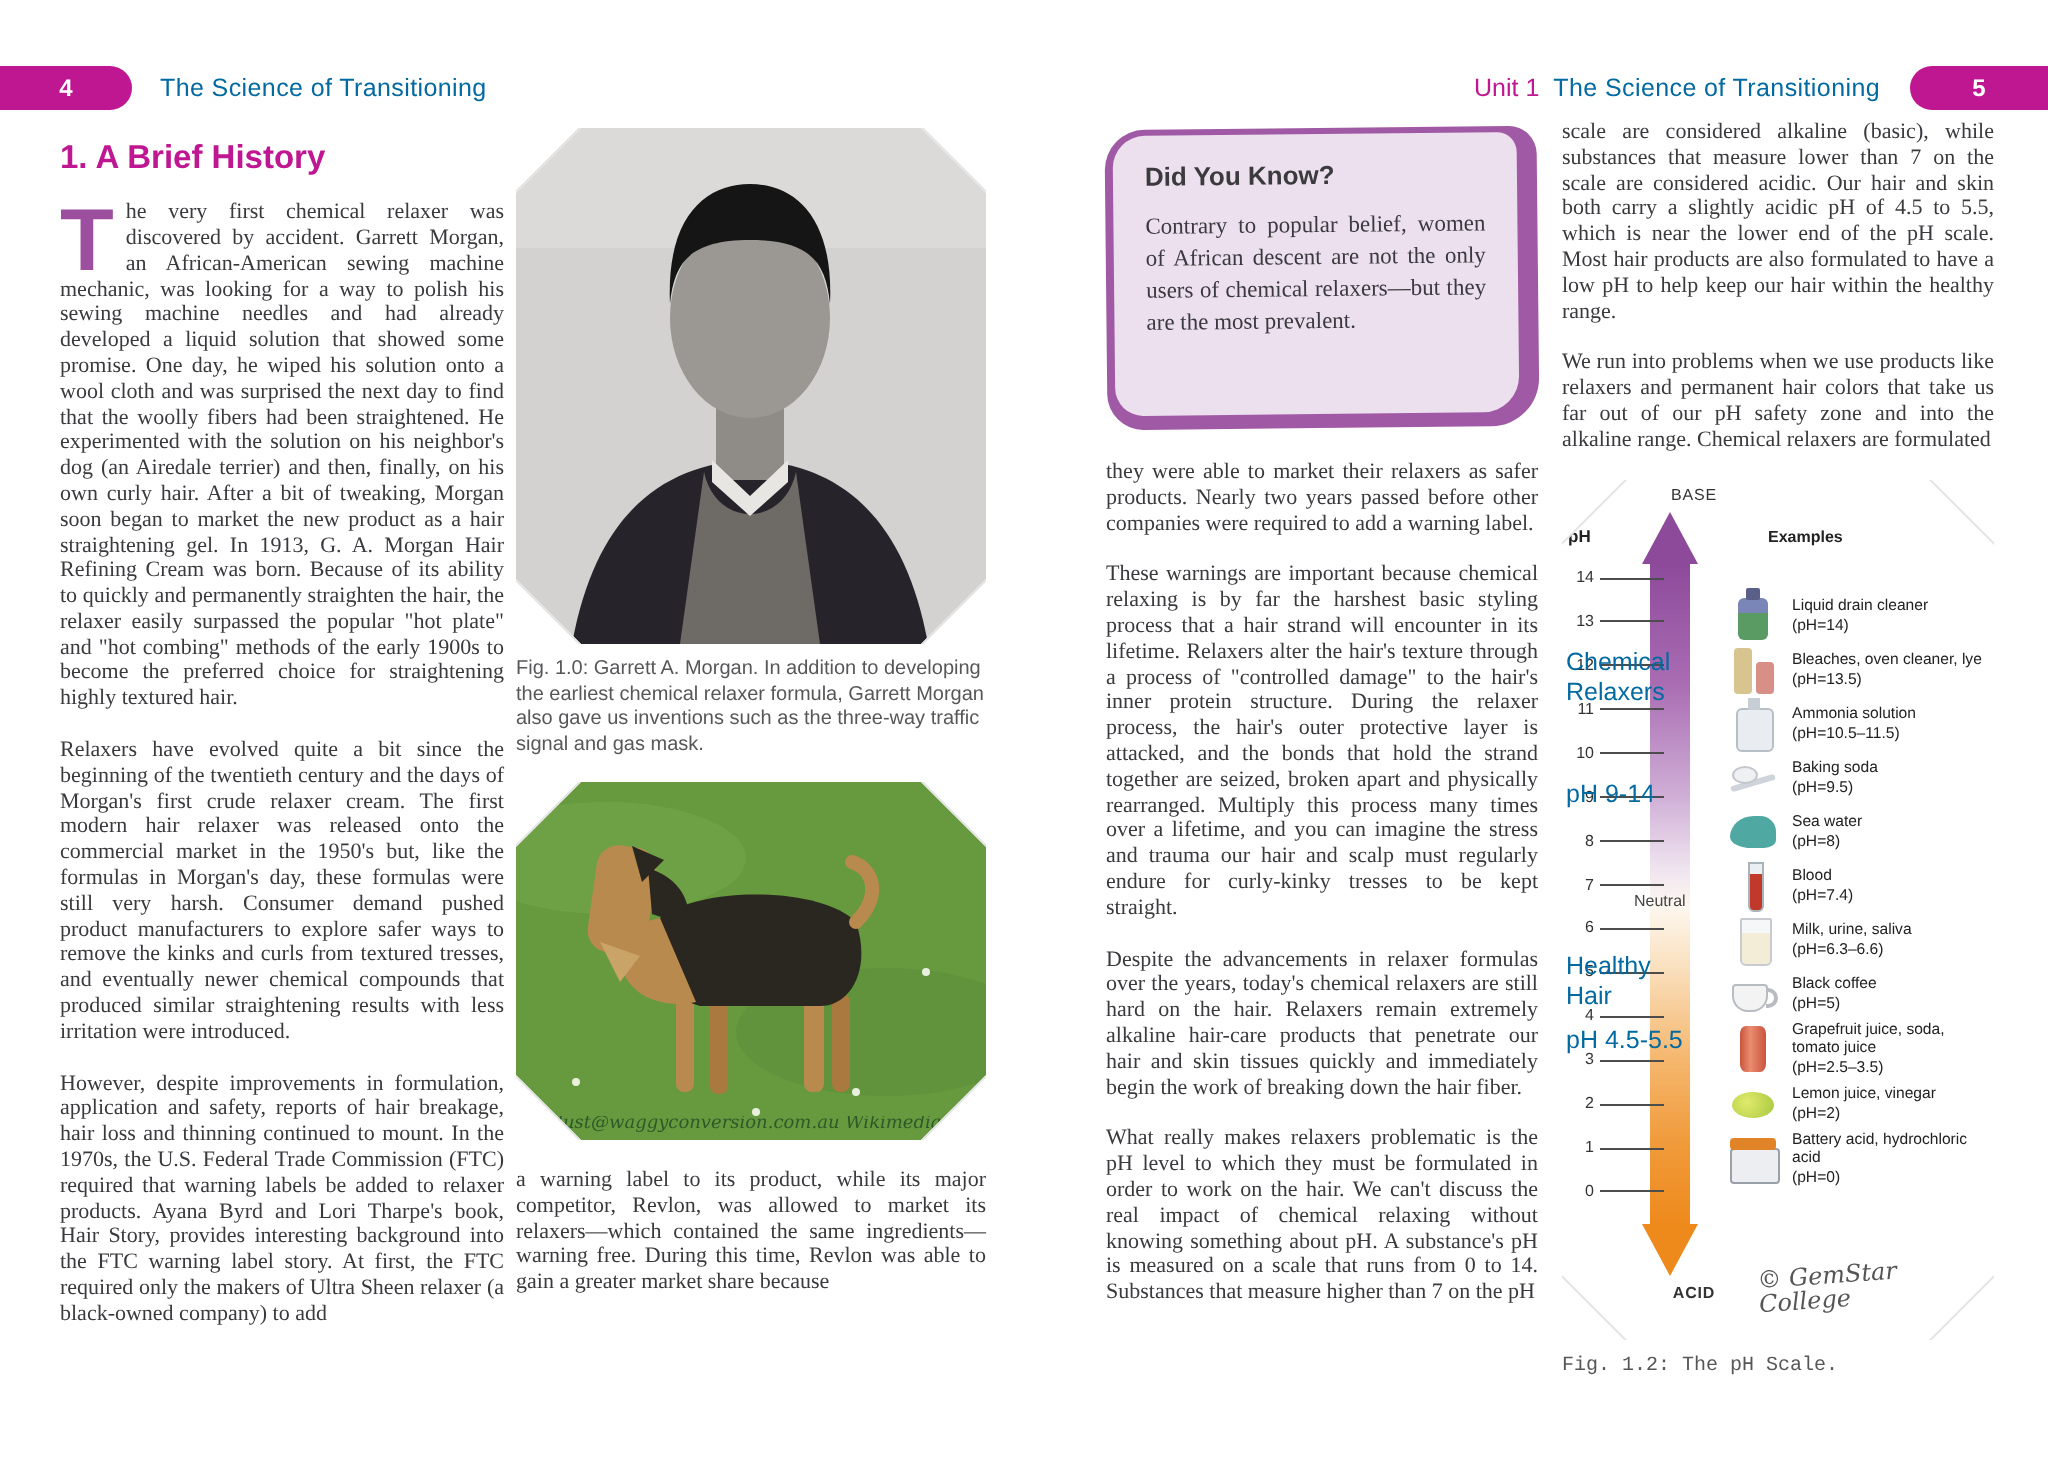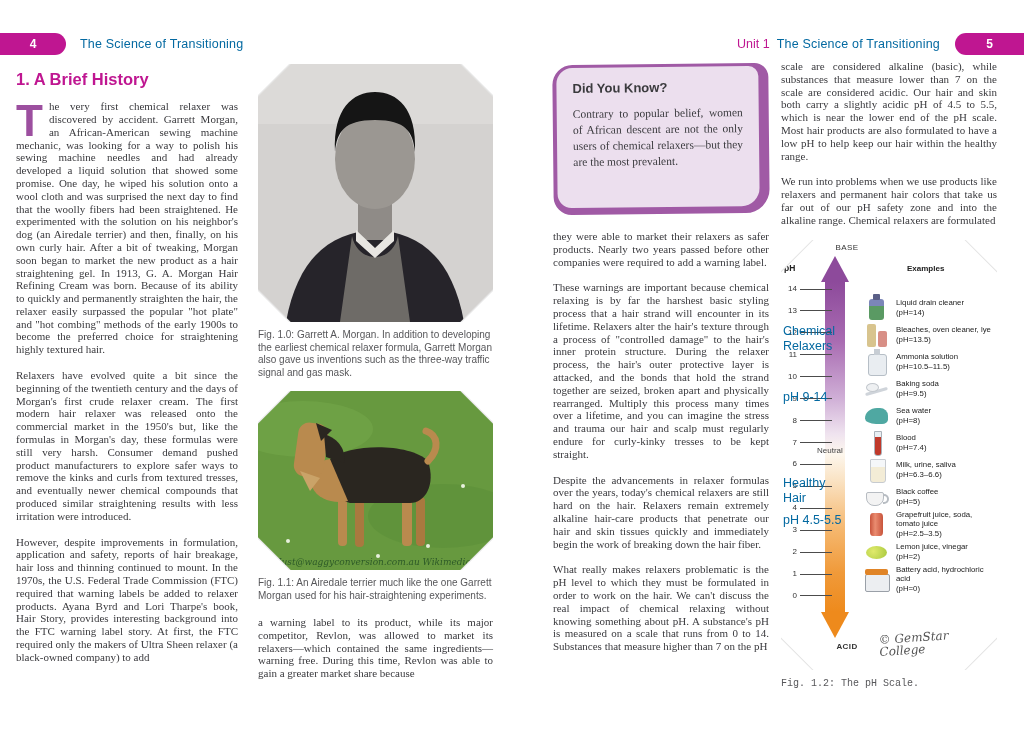--- a/index.html
+++ b/index.html
@@ -7,21 +7,21 @@
   
   .pill{position:absolute;top:33px;height:22px;background:#bf1691;color:#fff;font:600 12px/22px "Liberation Sans",sans-serif;text-align:center;z-index:5;}
   .pill-left{left:0;width:66px;border-radius:0 11px 11px 0;}
   .pill-right{right:0;width:69px;border-radius:11px 0 0 11px;}
   .head-title{font:400 12.5px/22px "Liberation Sans",sans-serif;color:#0369a1;letter-spacing:.2px;}
   .lefthead{position:absolute;left:80px;top:33px;}
   .righthead{position:absolute;right:84px;top:33px;display:flex;gap:7px;}
   .unit{font:400 12.5px/22px "Liberation Sans",sans-serif;color:#bf1691;}
   
   .col{position:absolute;top:60px;}
-  .col1{left:16px;width:222px;top:70px;}
+  .col1{left:30px;width:222px;top:70px;}
   .col2{left:258px;width:235px;top:64px;}
   .col3{left:553px;width:216px;top:64px;}
   .col4{left:781px;width:216px;top:60px;}
   h1{font:700 16.5px/1.1 "Liberation Sans",sans-serif;color:#bf1691;margin:0 0 12px 0;}
   h2{font:700 14.5px/1.15 "Liberation Sans",sans-serif;color:#bf1691;margin:16px 0 9px 0;}
   p.body{font:400 11px/12.8px "Liberation Serif",serif;color:#3a3a3e;text-align:justify;margin:0 0 13px 0;}
   .dropcap{float:left;font:700 44px/35px "Liberation Sans",sans-serif;color:#9c4f9f;margin:3px 6px 0 0;}
   .caption{font:400 10px/12.5px "Liberation Sans",sans-serif;color:#57575a;margin:7px 0 12px 0;}
   
   .photo{position:relative;width:235px;overflow:hidden;background:#ddd;}
@@ -48,21 +48,21 @@
   .a-shaft{width:20px;margin-left:4px;height:330px;background:linear-gradient(180deg,#8d4a9b 0%,#a96cb2 18%,#cfaed6 35%,#efe3ef 46%,#fdf7ee 52%,#fae3c4 60%,#f5b76e 75%,#f09a3a 88%,#ee8a1c 100%);}
   .a-down{width:0;height:0;border-left:14px solid transparent;border-right:14px solid transparent;border-top:26px solid #ee8a1c;}
   .ticks{position:absolute;left:3px;top:45px;height:316px;width:48px;display:flex;flex-direction:column;justify-content:space-between;}
   .tick{display:flex;align-items:center;height:9px;}
   .tick-num{width:13px;text-align:right;font:400 8px/1 "Liberation Sans",sans-serif;color:#333;margin-right:3px;}
   .tick-line{flex:1;height:1px;background:#4c4c4c;}
   .zone{position:absolute;left:2px;width:102px;text-align:left;font:400 12.5px/1.25 "Liberation Sans",sans-serif;color:#0369a1;}
   .zone-chem{top:84px;} .zone-chem-range{top:150px;}
   .zone-healthy{top:236px;} .zone-healthy-range{top:273px;}
   .neutral{position:absolute;left:36px;top:207px;font:400 8px/1 "Liberation Sans",sans-serif;color:#444;}
-  .ex-header{position:absolute;left:126px;top:25px;font:700 8px/1 "Liberation Sans",sans-serif;color:#222;}
+  .ex-header{position:absolute;left:103px;top:25px;font:700 8px/1 "Liberation Sans",sans-serif;color:#222;}
   .ex-list{position:absolute;left:84px;top:36px;height:336px;width:130px;display:flex;flex-direction:column;justify-content:center;}
   .ex-item{display:flex;align-items:center;}
   .ex-text{font:400 7.8px/1.2 "Liberation Sans",sans-serif;color:#222;}
   .signature{position:absolute;left:98px;top:390px;font:italic 12px/1 "DejaVu Serif",serif;color:#555;transform:rotate(-4deg);}
   
   .ex-icon{width:24px;height:27px;position:relative;flex:0 0 24px;margin-right:7px;}
   .ex-icon::before,.ex-icon::after{content:"";position:absolute;}
   .drain-cleaner::before{left:4px;top:5px;width:15px;height:21px;background:linear-gradient(#7b86b8 35%,#5a9a63 35%);border-radius:3px;}
   .drain-cleaner::after{left:8px;top:0;width:7px;height:6px;background:#5a5f87;border-radius:1px;}
   .bleach::before{left:2px;top:3px;width:9px;height:23px;background:#d8c48e;border-radius:2px;}
@@ -140,21 +140,20 @@
       <path d="M58 32 L74 39 L63 50 Z" fill="#2a2620"></path>
       <path d="M66 43 C82 48 88 60 86 72 L68 66 Z" fill="#2a2620"></path>
       <path d="M170 70 C182 58 180 44 168 40" stroke="#b98a4e" stroke-width="7" fill="none" stroke-linecap="round"></path>
     </svg>
     <span class="watermark">© Just@waggyconversion.com.au Wikimedia Commons</span>
     <i class="cm tl"></i>
       <i class="cm tr"></i>
       <i class="cm bl"></i>
       <i class="cm br"></i>
   </figure>
-  <div class="caption">Fig. 1.1: An Airedale terrier much like the one Garrett Morgan used for his hair-straightening experiments.</div>
   <p class="body" style="margin-top:14px;font-family:Liberation Serif, serif;">a warning label to its product, while its major competitor, Revlon, was allowed to market its relaxers—which contained the same ingredients—warning free. During this time, Revlon was able to gain a greater market share because</p>
 </section>
 
 <section class="col col3">
   <div class="dyk-outer">
     <div class="dyk-inner">
       <div class="dyk-title">Did You Know?</div>
       <p class="dyk-body">Contrary to popular belief, women of African descent are not the only users of chemical relaxers—but they are the most prevalent.</p>
     </div>
   </div>

